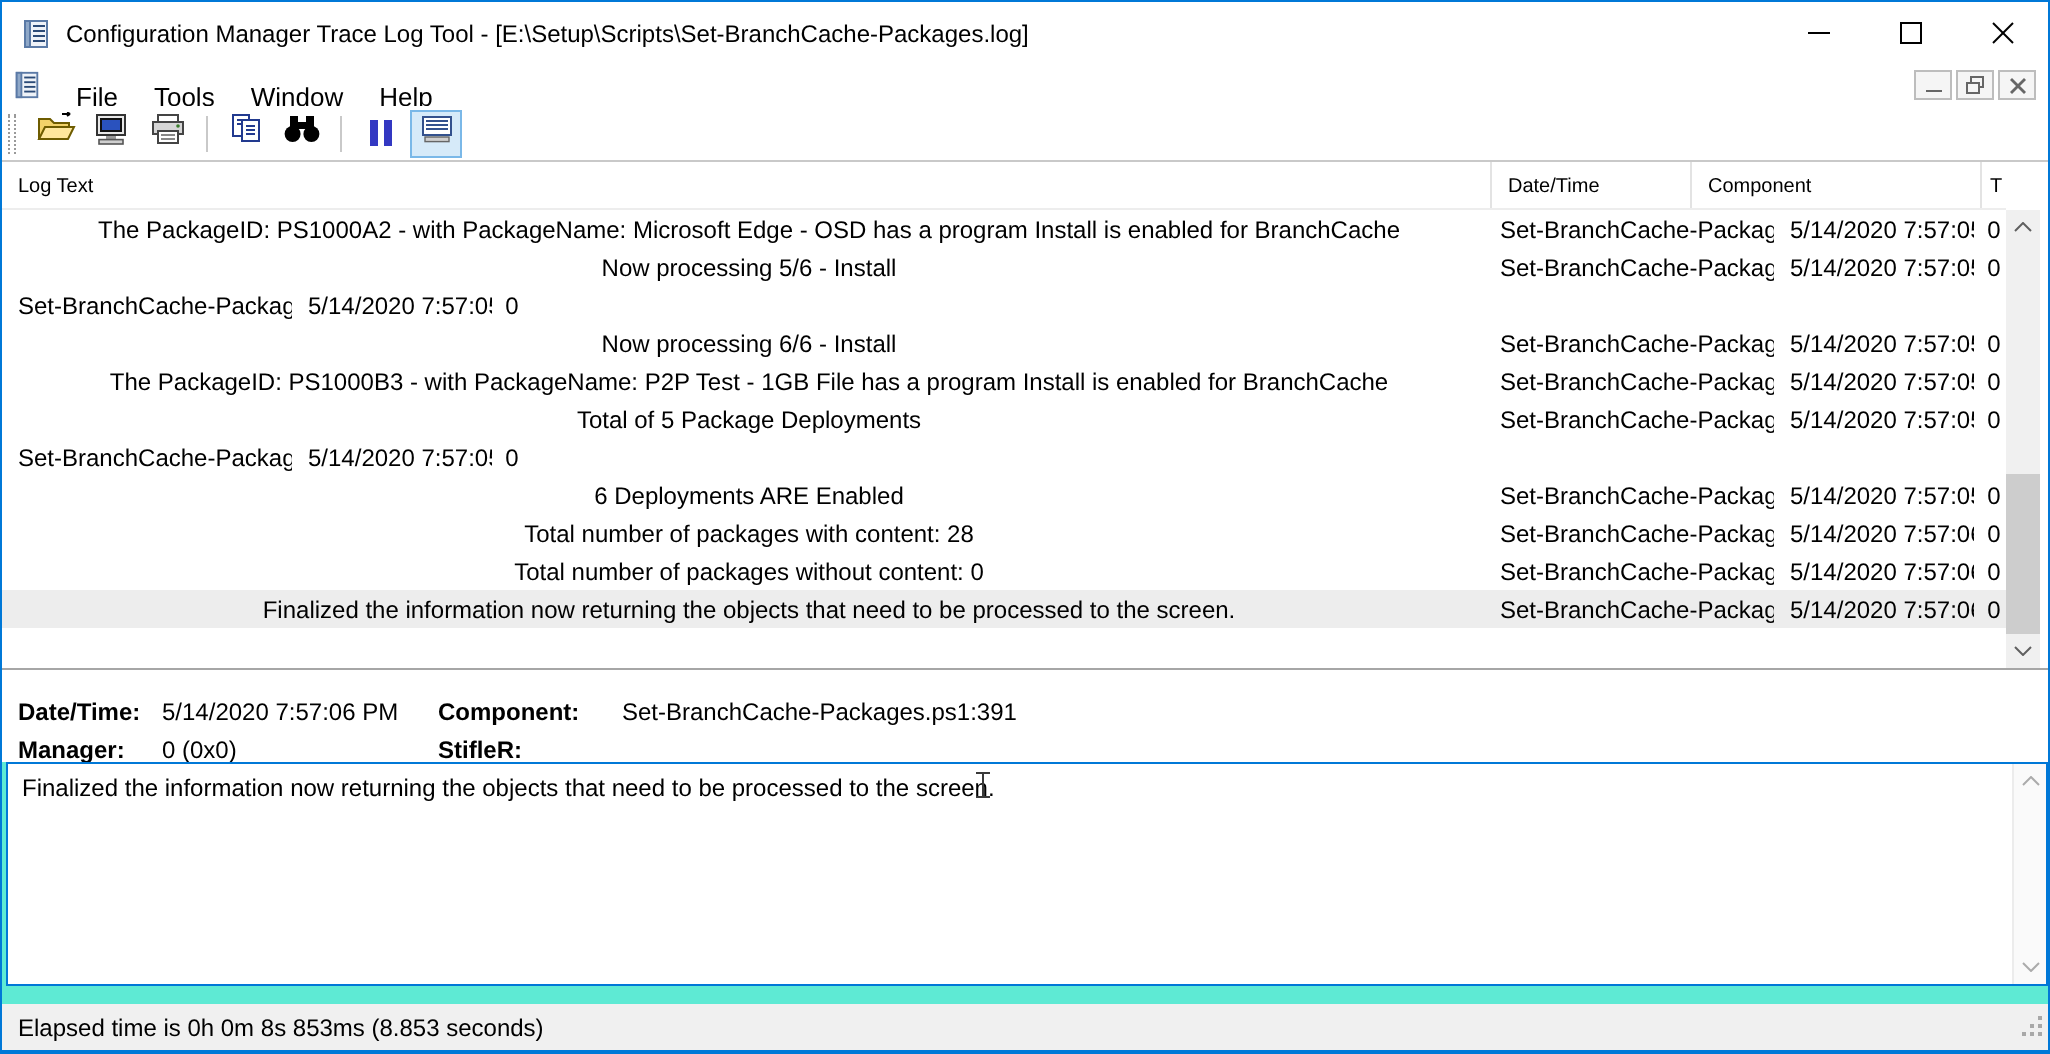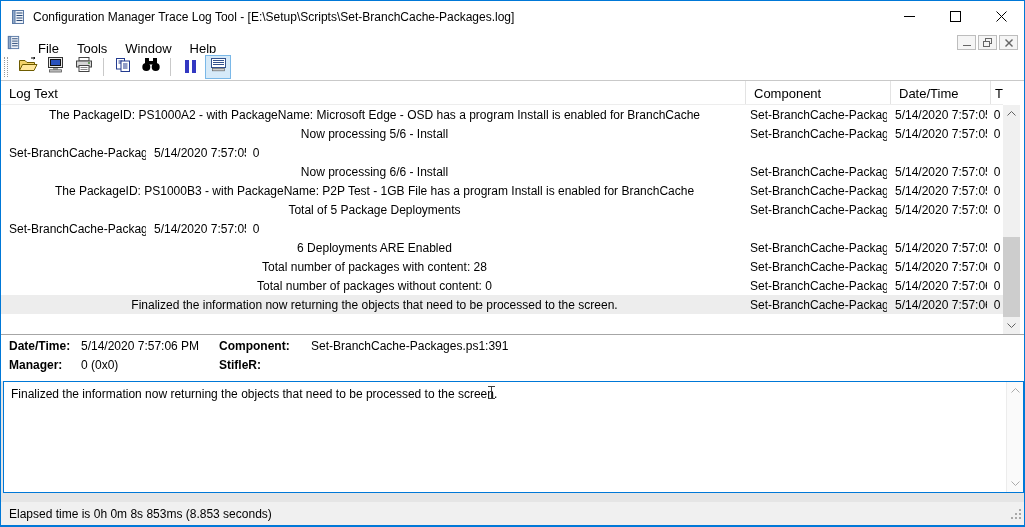--- a/index.html
+++ b/index.html
@@ -1,20 +1,20 @@
 <!DOCTYPE html>
 <html><head>
 <meta charset="utf-8">
 <style>
   * { margin:0; padding:0; box-sizing:border-box; }
   html,body { width:1025px; height:527px; font-family:"Liberation Sans",sans-serif; }
   #window {
     position:relative; width:1025px; height:527px;
     border:1px solid #0078d7; border-bottom-width:2px;
-    background:#e5e5e5; overflow:hidden;
+    background:#5eead4; overflow:hidden;
   }
   
   .titlebar { position:absolute; top:0; left:0; right:0; height:31px; background:#fff; display:flex; align-items:center; }
   .app-icon { margin:0 7px 0 9px; display:flex; }
   .title-text { font-size:12px; color:#000; white-space:nowrap; overflow:hidden; flex:1; }
   .win-btns { display:flex; height:100%; }
   .win-btn { width:46px; height:100%; display:flex; align-items:center; justify-content:center; background:transparent; }
   
   .menubar { position:absolute; top:31px; left:0; right:0; height:21px; background:#fff; display:flex; align-items:center; }
   .mdi-icon { margin:0 8px 0 5px; display:flex; }
@@ -25,21 +25,21 @@
   
   .toolbar { position:absolute; top:52px; left:0; right:0; height:28px; background:#fff; border-bottom:1px solid #c9c9c9; display:flex; align-items:center; }
   .grip { width:4px; height:20px; margin:0 6px 0 3px; border-left:1px dotted #9a9a9a; border-right:1px dotted #9a9a9a; }
   .tbtn { width:26px; height:24px; display:flex; align-items:center; justify-content:center; margin:0 1px; border:1px solid transparent; }
   .tbtn.active { background:#d6eaf9; border:1px solid #7ab8e8; }
   .tsep { width:1px; height:18px; background:#c9c9c9; margin:0 5px; }
   .pause-bars { display:flex; gap:3px; }
   .pause-bars i { display:block; width:4px; height:13px; background:#3338c2; }
   
   .list-bg { position:absolute; top:80px; left:0; right:0; height:254px; background:#fff; }
-  .lheader { position:absolute; top:80px; left:0; width:1002px; height:24px; background:#fff; display:flex; align-items:center; font-size:13px; color:#000; }
+  .lheader { position:absolute; top:80px; left:0; width:1002px; height:24px; background:#fff; display:flex; align-items:center; font-size:10px; color:#000; }
   .hcell { height:100%; display:flex; align-items:center; border-right:1px solid #e3e3e3; white-space:nowrap; overflow:hidden; }
   .h-log { flex:1; padding-left:8px; }
   .h-comp { width:145px; padding-left:8px; }
   .h-date { width:100px; padding-left:8px; }
   .h-thread { width:12px; padding-left:4px; border-right:none; }
   .lheader-underline { position:absolute; top:103px; left:0; width:1002px; height:1px; background:#ededed; }
   
   .rows { position:absolute; top:104px; left:0; width:1002px;text-align:center; }
   .row { display:flex; height:19px; align-items:center; font-size:12px; color:#000; background:#fff; }
   .row.selected { background:#ededed; }
@@ -49,21 +49,21 @@
   .c-date { width:100px; padding-left:8px; }
   .c-thread { width:16px; padding-left:4px; }
   
   .vscroll { position:absolute; top:104px; left:1002px; width:17px; height:229px; background:#f0f0f0; }
   .sb-arrow { position:absolute; left:0; width:17px; height:17px; display:flex; align-items:center; justify-content:center; background:#f0f0f0; }
   .sb-up { top:0; } .sb-down { bottom:0; }
   .sb-thumb { position:absolute; left:0; top:132px; width:17px; height:80px; background:#cdcdcd; }
   
   .hdiv { position:absolute; top:333px; left:0; right:0; height:1px; background:#a6a6a6; }
   .details { position:absolute; top:334px; left:0; right:0; height:46px; background:#fff; font-size:12px; }
-  .drow { position:absolute; left:0; right:0; height:19px; }
+  .drow { position:absolute; left:0; right:0; height:19px;margin-top:10px; }
   .drow1 { top:4px; } .drow2 { top:23px; }
   .dlabel { position:absolute; font-weight:bold; color:#000; white-space:nowrap; }
   .dval { position:absolute; color:#000; white-space:nowrap; }
   .dl1 { left:8px; } .dv1 { left:80px; } .dl2 { left:218px; } .dv2 { left:310px; }
   
   .msgpanel { position:absolute; top:380px; left:2px; width:1021px; height:112px; background:#fff; border:1px solid #0078d7; }
   .msgtext { position:absolute; top:5px; left:7px; right:24px; font-size:12px; color:#000; }
   .msg-scroll { position:absolute; top:0; right:0; bottom:0; width:17px; background:#fafafa; border-left:1px solid #ececec; }
   .msg-arrow { position:absolute; left:0; width:16px; height:17px; display:flex; align-items:center; justify-content:center; }
   .ibeam { position:absolute; left:483px; top:3px; width:9px; height:15px; }
@@ -223,22 +223,22 @@
           <rect x="2.5" y="11.5" width="12" height="2.3" fill="#cfcfcf" stroke="#666" stroke-width="0.7"></rect>
         </svg>
       </span>
     </div>
   </div>
 
   <div class="list-bg"></div>
 
   <div class="lheader">
     <div class="hcell h-log">Log Text</div>
+    <div class="hcell h-date">Date/Time</div>
     <div class="hcell h-comp">Component</div>
-    <div class="hcell h-date">Date/Time</div>
     <div class="hcell h-thread">T</div>
   </div>
   <div class="lheader-underline"></div>
 
   <div class="rows">
     <div class="row">
       <div class="cell c-log">The PackageID: PS1000A2 - with PackageName: Microsoft Edge - OSD has a program Install is enabled for BranchCache</div>
       <div class="cell c-comp">Set-BranchCache-Package</div>
       <div class="cell c-date">5/14/2020 7:57:05</div>
       <div class="cell c-thread">0</div>

